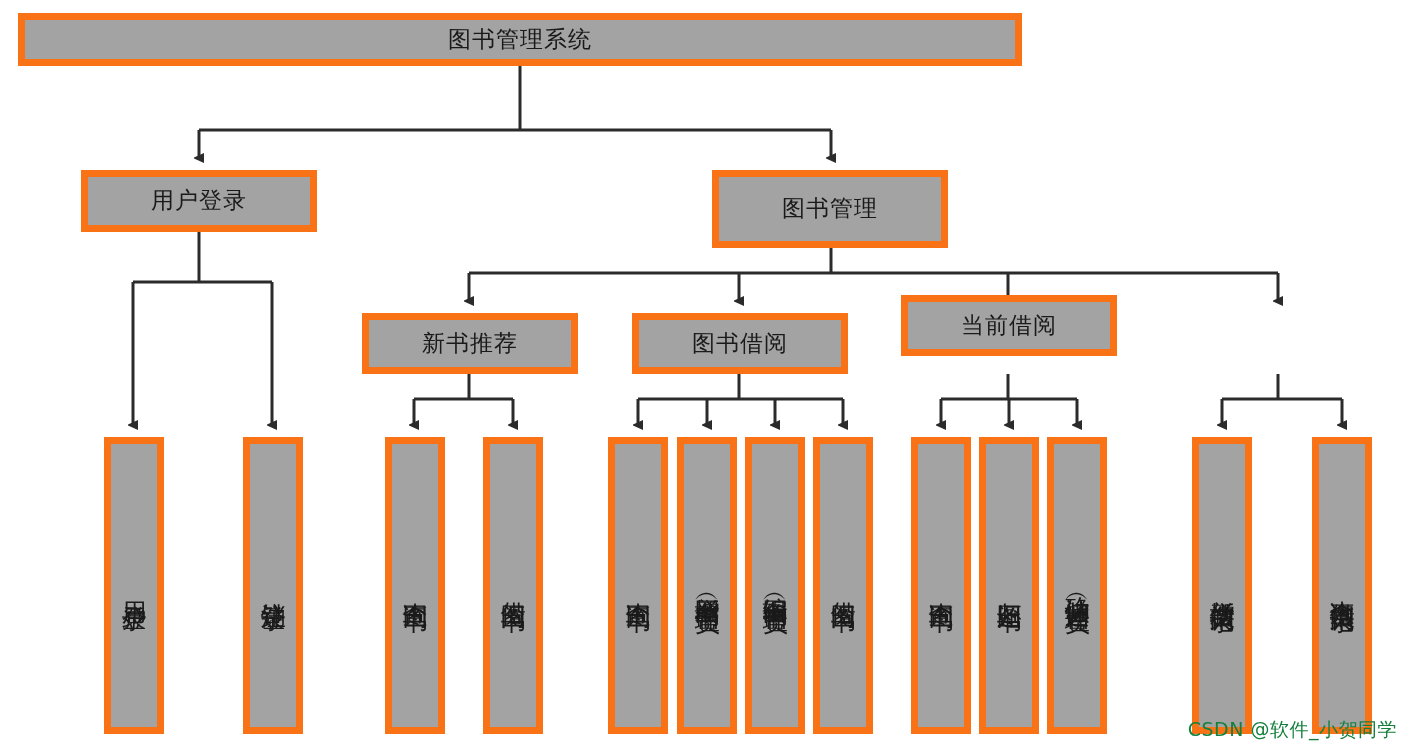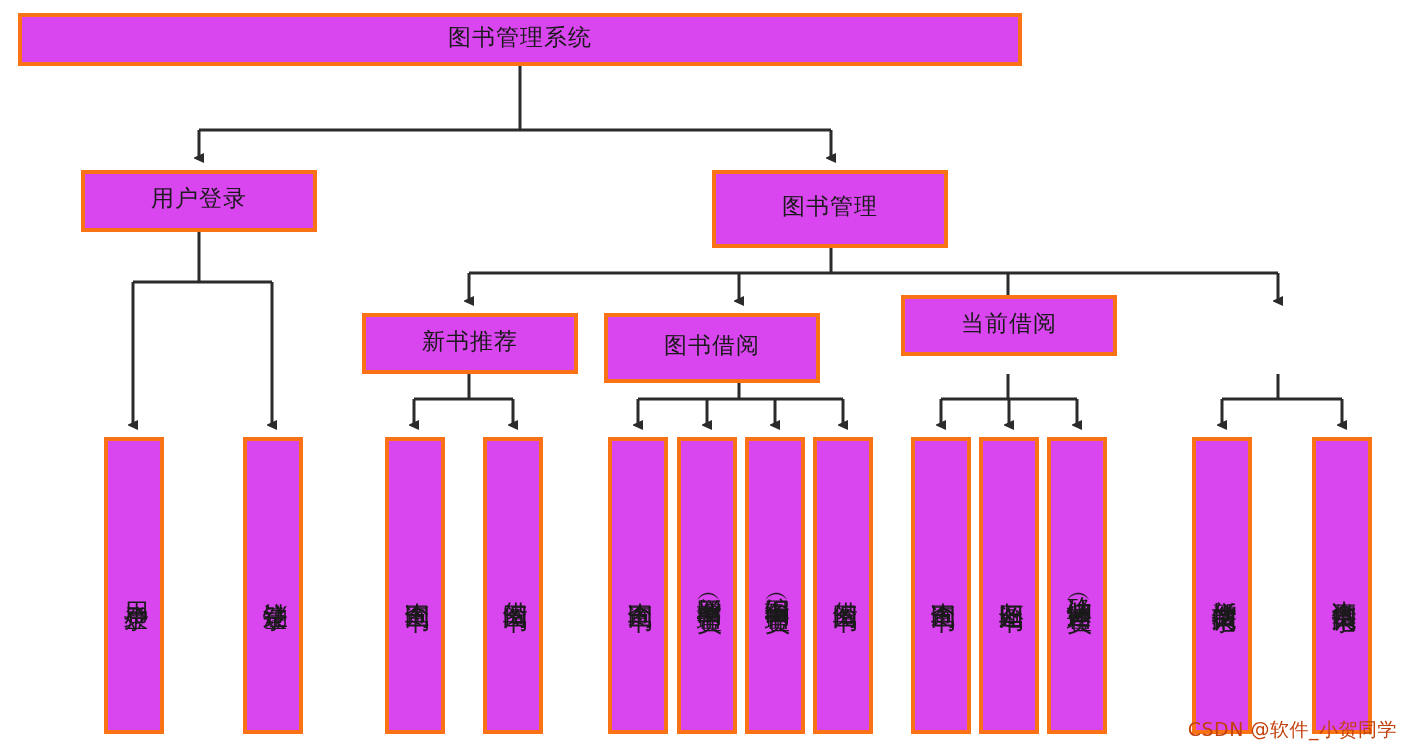--- a/index.html
+++ b/index.html
@@ -21,27 +21,26 @@
     position: absolute;
     left: 0;
     top: 0;
     width: 1405px;
     height: 747px;
     pointer-events: none;
   }
   .node {
     position: absolute;
     box-sizing: border-box;
-    background: #d946ef;
-    border: 4px solid #f97316;
+    background: #a3a3a3;
+    border: 7px solid #f97316;
     display: flex;
     align-items: center;
     justify-content: center;
     color: #1a1a1a;
-    font-family: Liberation Mono, monospace;
   }
   .node-h {
     font-size: 23px;
     letter-spacing: 1px;
     line-height: 1.1;
     white-space: nowrap;
   }
   .node-v {
     writing-mode: vertical-rl;
     text-orientation: upright;
@@ -56,21 +55,21 @@
   .node-v .vlabel {
     writing-mode: vertical-rl;
     text-orientation: upright;
     display: block;
   }
   #watermark {
     position: absolute;
     right: 8px;
     bottom: 4px;
     font-size: 19px;
-    color: #c2410c;
+    color: #15803d;
     white-space: nowrap;
     letter-spacing: 0.5px;
   }
 </style>
 </head>
 <body>
 
 <div id="diagram-root">
 
   <svg id="edges-layer" viewBox="0 0 1405 747">
@@ -130,21 +129,21 @@
   <div class="node node-h" style="left:81px; top:170px; width:236px; height:62px;">
     <span>用户登录</span>
   </div>
   <div class="node node-h" style="left:712px; top:170px; width:236px; height:78px;">
     <span>图书管理</span>
   </div>
 
   <div class="node node-h" style="left:362px; top:313px; width:216px; height:61px;">
     <span>新书推荐</span>
   </div>
-  <div class="node node-h" style="left:604px; top:313px; width:216px; height:70px;">
+  <div class="node node-h" style="left:632px; top:313px; width:216px; height:61px;">
     <span>图书借阅</span>
   </div>
   <div class="node node-h" style="left:901px; top:295px; width:216px; height:61px;">
     <span>当前借阅</span>
   </div>
 
   <div class="node node-v" style="left:104px; top:437px; width:60px; height:297px;">
     <span class="vlabel">用户登录</span>
   </div>
   <div class="node node-v" style="left:243px; top:437px; width:60px; height:297px;">

